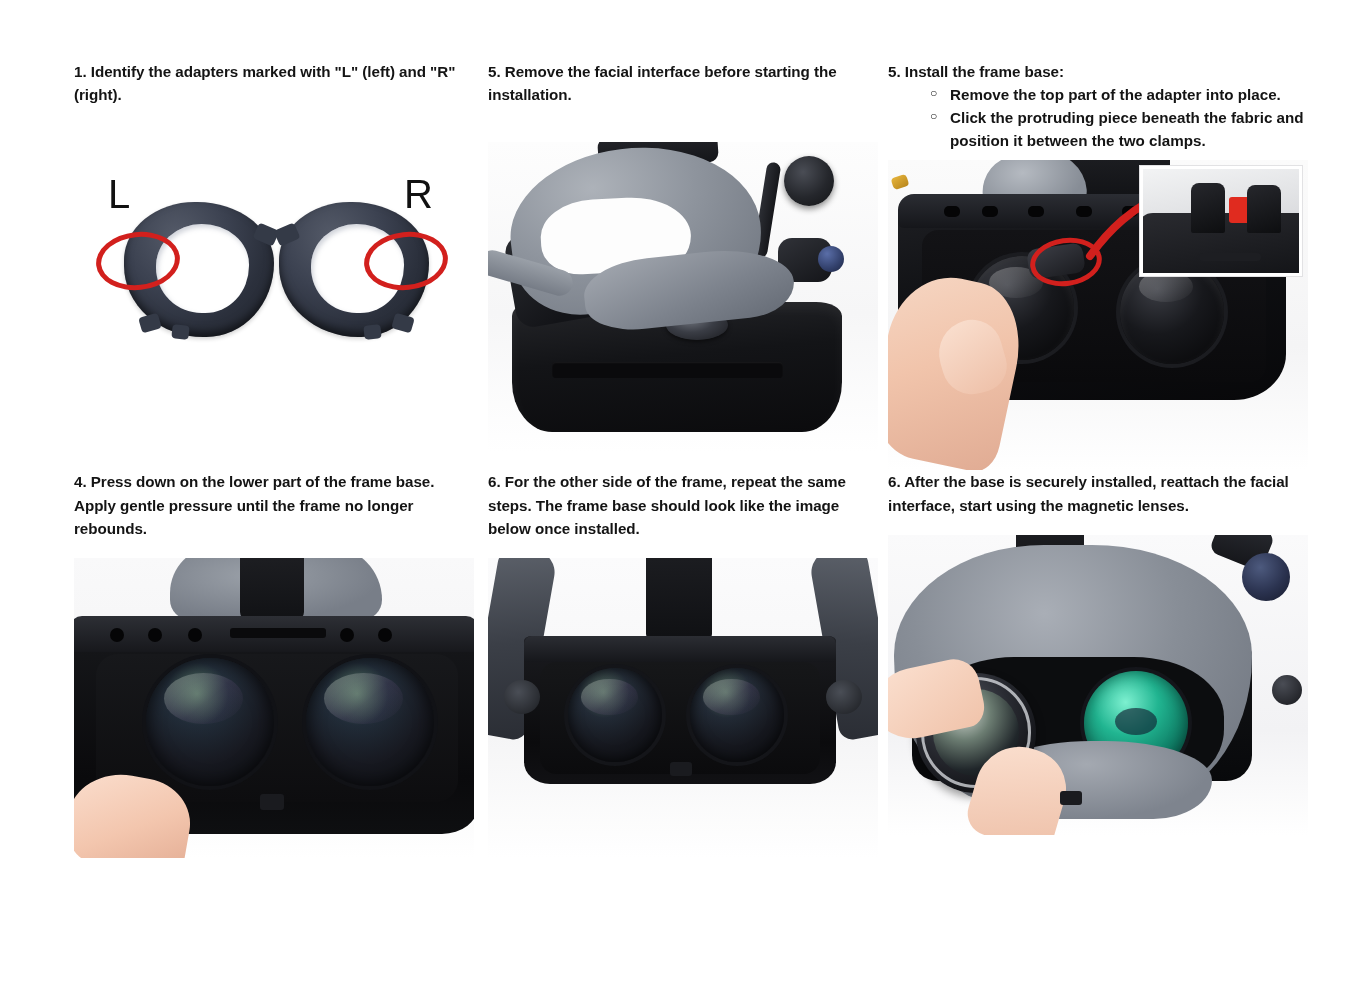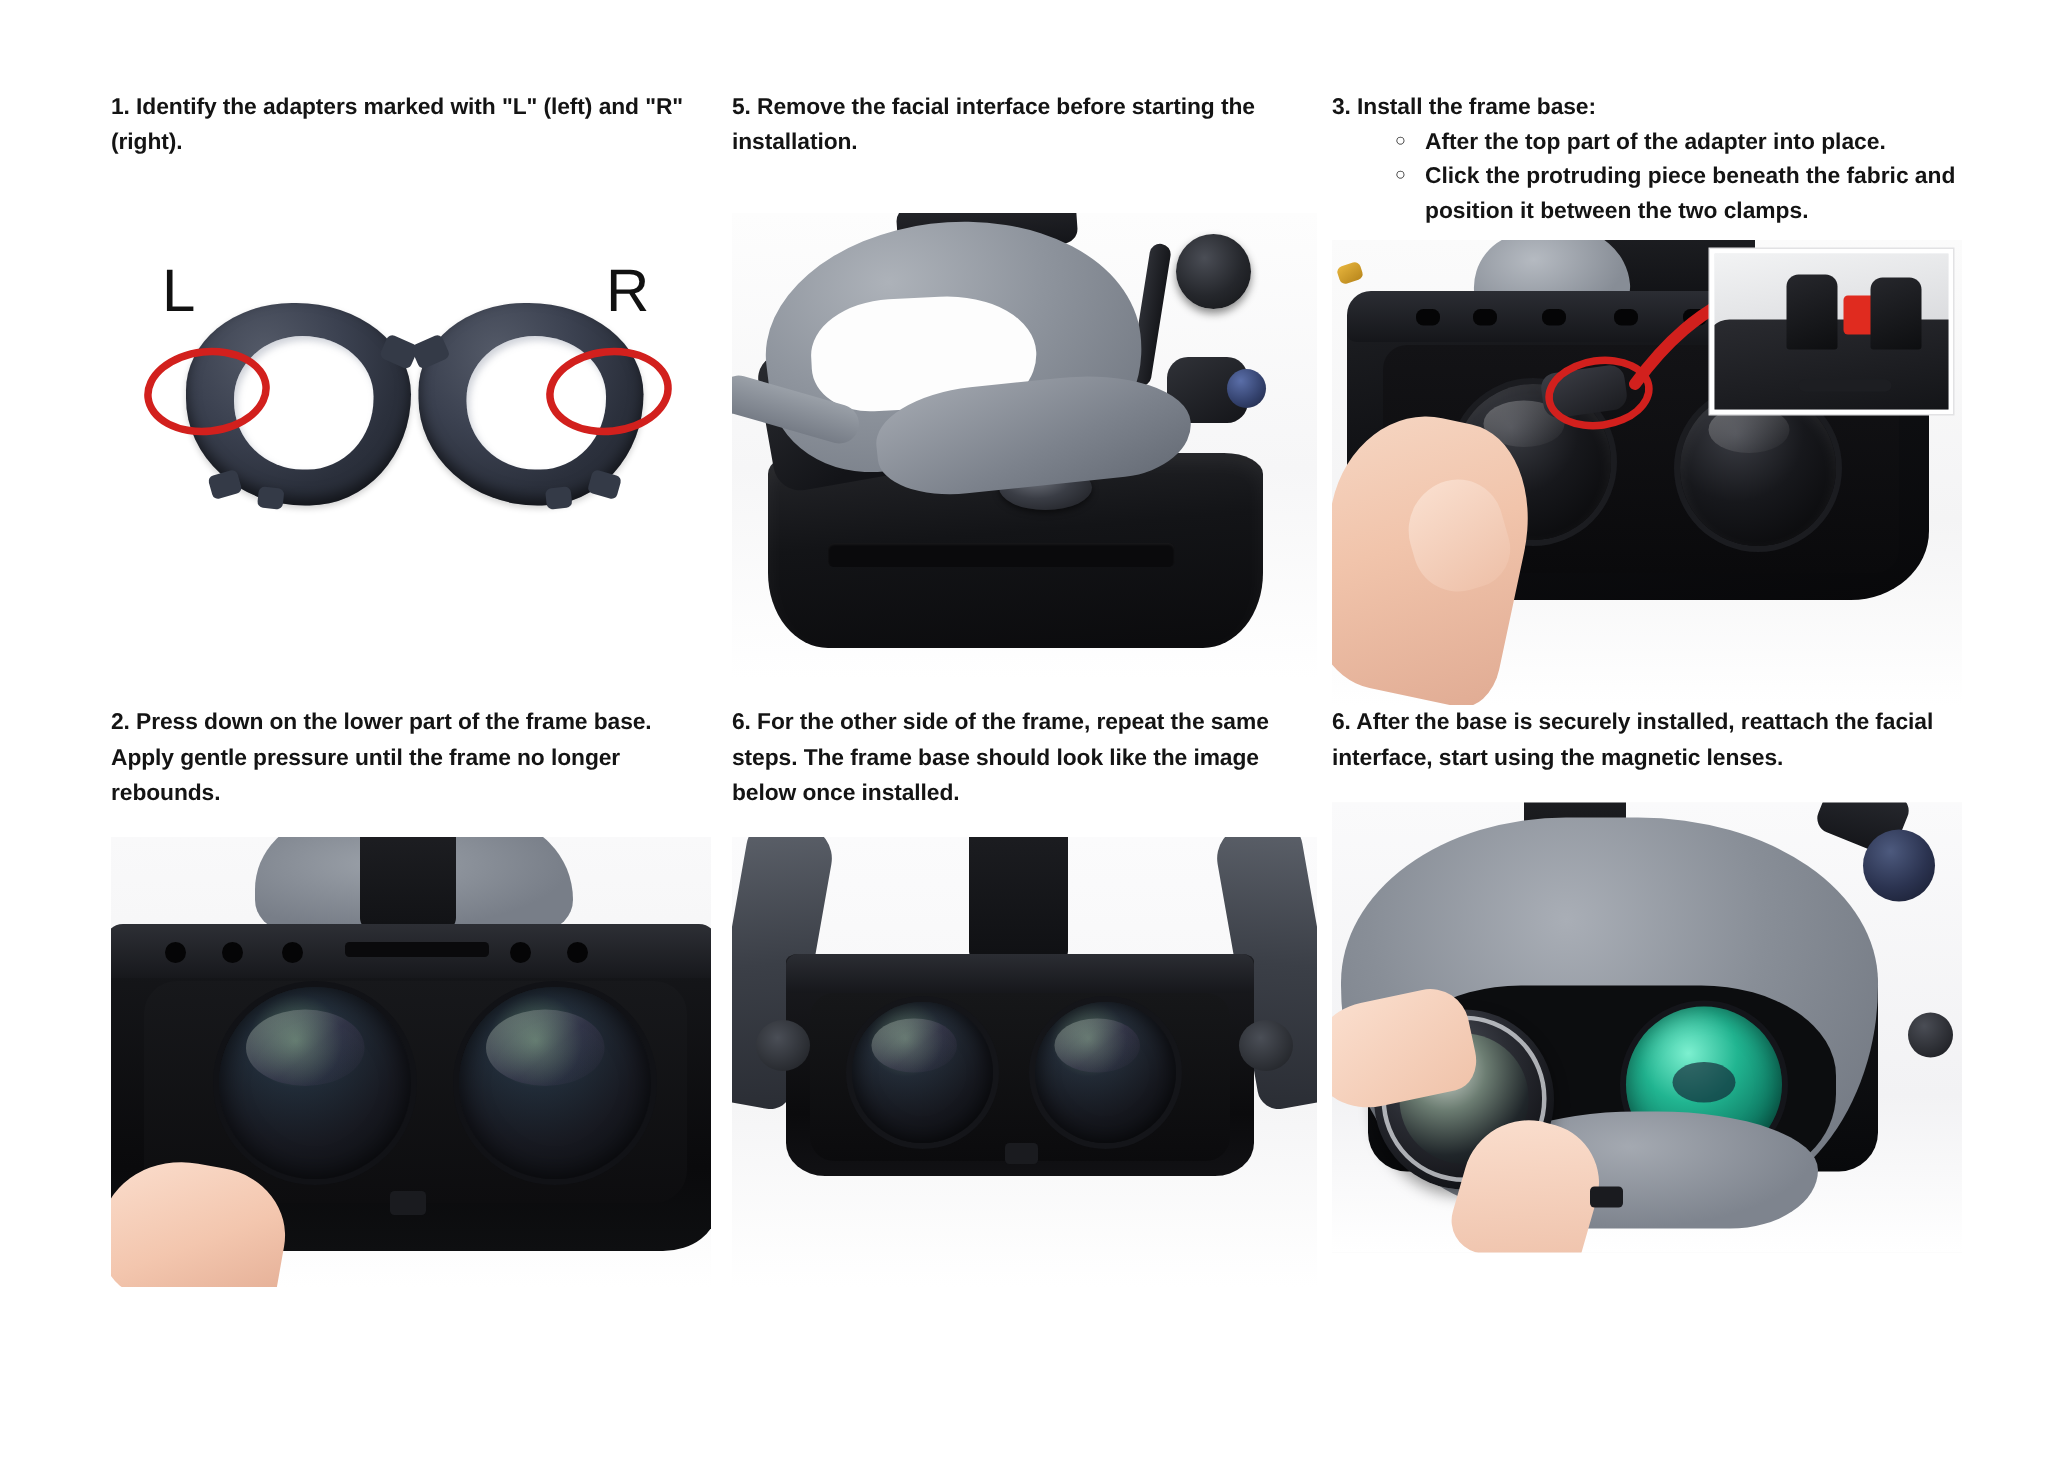--- a/index.html
+++ b/index.html
@@ -588,25 +588,25 @@
         <div class="p2-blue"></div>
         <div class="p2-bracket"></div>
         <div class="p2-blue2"></div>
         <div class="p2-foam"></div>
         <div class="p2-foam-low"></div>
         <div class="p2-strapL"></div>
       </div>
     </div>
 
     <div class="col c3">
-      <div class="step-text">3. Install the frame base:</div>
+      <div class="step-text">5. Install the frame base:</div>
       <ul class="bullets">
         <li>
           <span class="bul">○</span>
-          <span>After the top part of the adapter into place.</span>
+          <span>Remove the top part of the adapter into place.</span>
         </li>
         <li>
           <span class="bul">○</span>
           <span>Click the protruding piece beneath the fabric and position it between the two clamps.</span>
         </li>
       </ul>
 
       <div class="fig fig3 photo">
         <div class="p3bg"></div>
         <div class="p3-strap"></div>
@@ -639,21 +639,21 @@
           <div class="base"></div>
           <div class="clampA"></div>
           <div class="tab"></div>
           <div class="clampB"></div>
           <div class="slot"></div>
         </div>
       </div>
     </div>
 
     <div class="col c1">
-      <div class="step-text">2. Press down on the lower part of the frame base. Apply gentle pressure until the frame no longer rebounds.</div>
+      <div class="step-text">4. Press down on the lower part of the frame base. Apply gentle pressure until the frame no longer rebounds.</div>
 
       <div class="fig fig4 photo">
         <div class="p4bg"></div>
         <div class="p4-foamtop"></div>
         <div class="p4-strap"></div>
         <div class="p4-body"></div>
         <div class="p4-top">
           <div class="hole" style="left:40px"></div>
           <div class="hole" style="left:78px"></div>
           <div class="hole" style="left:118px"></div>

